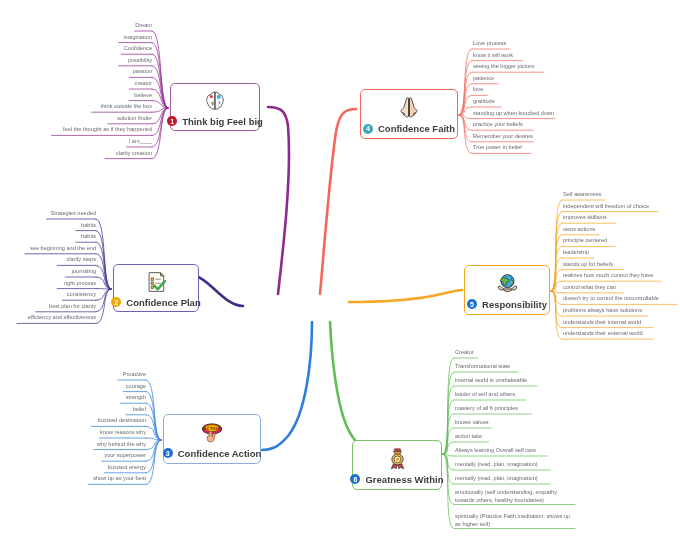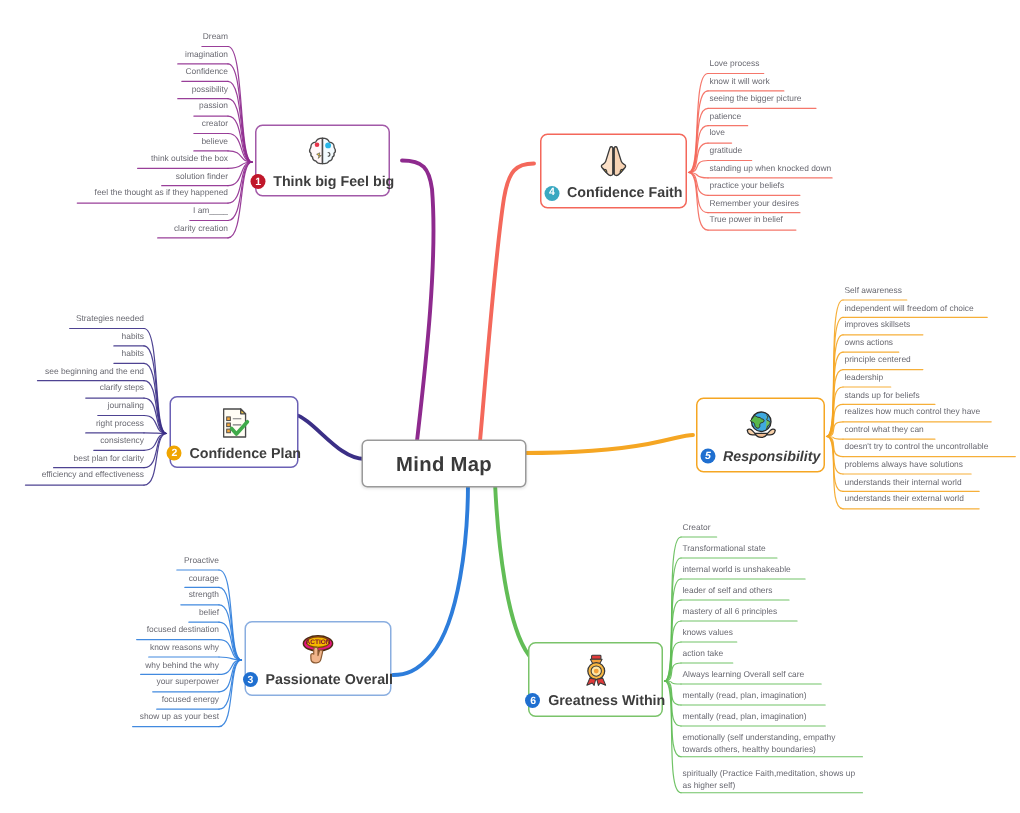--- a/index.html
+++ b/index.html
@@ -253,23 +253,20 @@
       <path d="M 454 470 L 550.12 470" fill="none" stroke="#62bd56" stroke-width="0.8" stroke-linecap="round" opacity="0.9"></path>
       <path d="M 443 454 C 452 454 443 470 454 470" fill="none" stroke="#62bd56" stroke-width="0.8" stroke-linecap="round" opacity="0.9"></path>
       <path d="M 454 484 L 550.12 484" fill="none" stroke="#62bd56" stroke-width="0.8" stroke-linecap="round" opacity="0.9"></path>
       <path d="M 443 454 C 452 454 443 484 454 484" fill="none" stroke="#62bd56" stroke-width="0.8" stroke-linecap="round" opacity="0.9"></path>
       <path d="M 454 504.5 L 575 504.5" fill="none" stroke="#62bd56" stroke-width="0.8" stroke-linecap="round" opacity="0.9"></path>
       <path d="M 443 454 C 452 454 443 504.5 454 504.5" fill="none" stroke="#62bd56" stroke-width="0.8" stroke-linecap="round" opacity="0.9"></path>
       <path d="M 454 528.5 L 575 528.5" fill="none" stroke="#62bd56" stroke-width="0.8" stroke-linecap="round" opacity="0.9"></path>
       <path d="M 443 454 C 452 454 443 528.5 454 528.5" fill="none" stroke="#62bd56" stroke-width="0.8" stroke-linecap="round" opacity="0.9"></path>
     </svg>
 
-  <div class="center-node">
-    <span class="label">Mind Map</span>
-  </div>
 
   <div id="nodes">
       <div class="branch-node" style="left: 170px; top: 83px; width: 90px; height: 48px; border-color: rgb(162, 89, 168);">
         <div class="icon-wrap">
           <svg width="26" height="26" viewBox="0 0 32 32">
         <path d="M16 5c-3 0-5 1.6-5.6 3.3C8 8.6 6.5 10 6.5 12c0 1-.6 1.5-.9 2.4-.5 1.5.2 2.6 1 3.1-.4 1.3.2 2.6 1.3 3.1-.2 1.6 1 3 2.7 3.2.7 1.4 2.3 2.2 4 2.2h1.4z" fill="#fff7f9" stroke="#4a4a4a" stroke-width="1.1" stroke-linejoin="round"></path>
         <path d="M16 5c3 0 5 1.6 5.6 3.3C24 8.6 25.5 10 25.5 12c0 1 .6 1.5.9 2.4.5 1.5-.2 2.6-1 3.1.4 1.3-.2 2.6-1.3 3.1.2 1.6-1 3-2.7 3.2-.7 1.4-2.3 2.2-4 2.2H16z" fill="#f3fbff" stroke="#4a4a4a" stroke-width="1.1" stroke-linejoin="round"></path>
         <line x1="16" y1="5" x2="16" y2="26" stroke="#4a4a4a" stroke-width="1"></line>
         <circle cx="11.5" cy="10.5" r="1.9" fill="#e8334a"></circle>
         <circle cx="20.6" cy="11" r="2.4" fill="#29b6e8"></circle>
@@ -326,21 +323,21 @@
         <div class="icon-wrap">
           <svg width="28" height="26" viewBox="0 0 34 32">
         <ellipse cx="17" cy="11" rx="12" ry="6.2" fill="#e6177f" stroke="#4a2d10" stroke-width="1.2"></ellipse>
         <ellipse cx="17" cy="10" rx="9.4" ry="4.3" fill="#f5b800" stroke="#7a4d00" stroke-width="1"></ellipse>
         <text x="17" y="11.9" font-family="Liberation Sans, sans-serif" font-size="5.4" font-weight="bold" fill="#7a1030" text-anchor="middle">ACTION</text>
         <path d="M13.5 16c0-1.2.9-2 1.8-2s1.7.8 1.7 2v5l1-3.4c.3-1 1.1-1.4 1.8-1.2.8.2 1.1 1 .9 1.9l-1.3 5.6c-.4 1.8-1.7 3-3.6 3h-1.2c-1.9 0-3.3-1.3-3.4-3.2l-.1-2.6c0-1 .6-1.7 1.4-1.7.6 0 1 .3 1 .3z" fill="#f0b48a" stroke="#8a5a32" stroke-width="1" stroke-linejoin="round"></path>
       </svg>
         </div>
         <div class="title-row">
           <span class="badge" style="background: rgb(31, 111, 208);">3</span>
-          <span class="title">Passionate Overall</span>
+          <span class="title">Confidence Action</span>
         </div>
       </div>
       <div class="leaf left" style="right: 534px; top: 370px;">Proactive</div>
       <div class="leaf left" style="right: 534px; top: 381.6px;">courage</div>
       <div class="leaf left" style="right: 534px; top: 393.2px;">strength</div>
       <div class="leaf left" style="right: 534px; top: 404.8px;">belief</div>
       <div class="leaf left" style="right: 534px; top: 416.4px;">focused destination</div>
       <div class="leaf left" style="right: 534px; top: 428px;">know reasons why</div>
       <div class="leaf left" style="right: 534px; top: 439.6px;">why behind the why</div>
       <div class="leaf left" style="right: 534px; top: 451.2px;">your superpower</div>
@@ -364,21 +361,21 @@
       <div class="leaf right" style="left: 473px; top: 39px;">Love process</div>
       <div class="leaf right" style="left: 473px; top: 50.6px;">know it will work</div>
       <div class="leaf right" style="left: 473px; top: 62.2px;">seeing the bigger picture</div>
       <div class="leaf right" style="left: 473px; top: 73.8px;">patience</div>
       <div class="leaf right" style="left: 473px; top: 85.4px;">love</div>
       <div class="leaf right" style="left: 473px; top: 97px;">gratitude</div>
       <div class="leaf right" style="left: 473px; top: 108.6px;">standing up when knocked down</div>
       <div class="leaf right" style="left: 473px; top: 120.2px;">practice your beliefs</div>
       <div class="leaf right" style="left: 473px; top: 131.8px;">Remember your desires</div>
       <div class="leaf right" style="left: 473px; top: 143.4px;">True power in belief</div>
-      <div class="branch-node" style="left: 464px; top: 265px; width: 86px; height: 50px; border-color: rgb(245, 166, 35); font-style: italic;">
+      <div class="branch-node" style="left: 464px; top: 265px; width: 86px; height: 50px; border-color: rgb(245, 166, 35);">
         <div class="icon-wrap">
           <svg width="27" height="26" viewBox="0 0 32 32">
         <circle cx="16" cy="12.5" r="8" fill="#3fa9e0" stroke="#2c2c2c" stroke-width="1.1"></circle>
         <path d="M10.5 7.5c1.6.3 2.2 1.6 3.6 1.4 1.3-.2 1.6 1.4 2.9 1.4 1 0 1.8 1.2 1 2.2-.8 1-2.4.5-3 1.6-.6 1.1.3 2.3-.6 3.2-1 1-2.6.4-3.3-.7-.7-1.1-.2-2.4-1.2-3.2-1-.8-2.4-.5-2.8-1.7z" fill="#59b84a" stroke="#2c2c2c" stroke-width=".8" stroke-linejoin="round"></path>
         <path d="M20.5 7.2c1 .6 1 1.9.4 2.6-.7.7-.2 1.8.8 1.9.9.1 1.8.9 1.6 2-.2 1.3-1.6 1.4-2.1 2.4-.5 1-.2 2.3-1.4 2.8" fill="#6fc25e" stroke="#2c2c2c" stroke-width=".8" stroke-linejoin="round"></path>
         <path d="M4.5 19.5c1.2-1.4 3-1 4.2.3l3.3 3.5h-3.3c-1.6 0-2.7-.5-3.5-1.6z" fill="#f6cfa8" stroke="#2c2c2c" stroke-width="1" stroke-linejoin="round"></path>
         <path d="M27.5 19.5c-1.2-1.4-3-1-4.2.3l-3.3 3.5h3.3c1.6 0 2.7-.5 3.5-1.6z" fill="#f6cfa8" stroke="#2c2c2c" stroke-width="1" stroke-linejoin="round"></path>
         <path d="M11 22c.7 2 2.5 3.4 5 3.4s4.3-1.4 5-3.4z" fill="#f0bd92" stroke="#2c2c2c" stroke-width="1" stroke-linejoin="round"></path>
       </svg>
         </div>
@@ -393,21 +390,21 @@
       <div class="leaf right" style="left: 563px; top: 224.8px;">owns actions</div>
       <div class="leaf right" style="left: 563px; top: 236.4px;">principle centered</div>
       <div class="leaf right" style="left: 563px; top: 248px;">leadership</div>
       <div class="leaf right" style="left: 563px; top: 259.6px;">stands up for beliefs</div>
       <div class="leaf right" style="left: 563px; top: 271.2px;">realizes how much control they have</div>
       <div class="leaf right" style="left: 563px; top: 282.8px;">control what they can</div>
       <div class="leaf right" style="left: 563px; top: 294.4px;">doesn't try to control the uncontrollable</div>
       <div class="leaf right" style="left: 563px; top: 306px;">problems always have solutions</div>
       <div class="leaf right" style="left: 563px; top: 317.6px;">understands their internal world</div>
       <div class="leaf right" style="left: 563px; top: 329.2px;">understands their external world</div>
-      <div class="branch-node" style="left: 352px; top: 428px; width: 90px; height: 50px; border-color: rgb(122, 195, 106);">
+      <div class="branch-node" style="left: 352px; top: 440px; width: 90px; height: 50px; border-color: rgb(122, 195, 106);">
         <div class="icon-wrap">
           <svg width="25" height="26" viewBox="0 0 32 32">
         <rect x="12" y="3" width="8" height="3.4" rx=".7" fill="#e03a3a" stroke="#3a3a3a" stroke-width=".9"></rect>
         <path d="M11 6.4h10l-2.2 4h-5.6z" fill="#f4a23c" stroke="#3a3a3a" stroke-width=".9" stroke-linejoin="round"></path>
         <circle cx="16" cy="16.5" r="7.2" fill="#f9b842" stroke="#3a3a3a" stroke-width="1.1"></circle>
         <circle cx="16" cy="16.5" r="4.4" fill="#fde7a8" stroke="#3a3a3a" stroke-width=".9"></circle>
         <circle cx="16" cy="16.5" r="2.1" fill="#f4a23c"></circle>
         <path d="M10.5 22.5L8 28.5l4.6-1.8 1.6 2 1.3-5.2z" fill="#e03a3a" stroke="#3a3a3a" stroke-width=".9" stroke-linejoin="round"></path>
         <path d="M21.5 22.5L24 28.5l-4.6-1.8-1.6 2-1.3-5.2z" fill="#e03a3a" stroke="#3a3a3a" stroke-width=".9" stroke-linejoin="round"></path>
       </svg>

